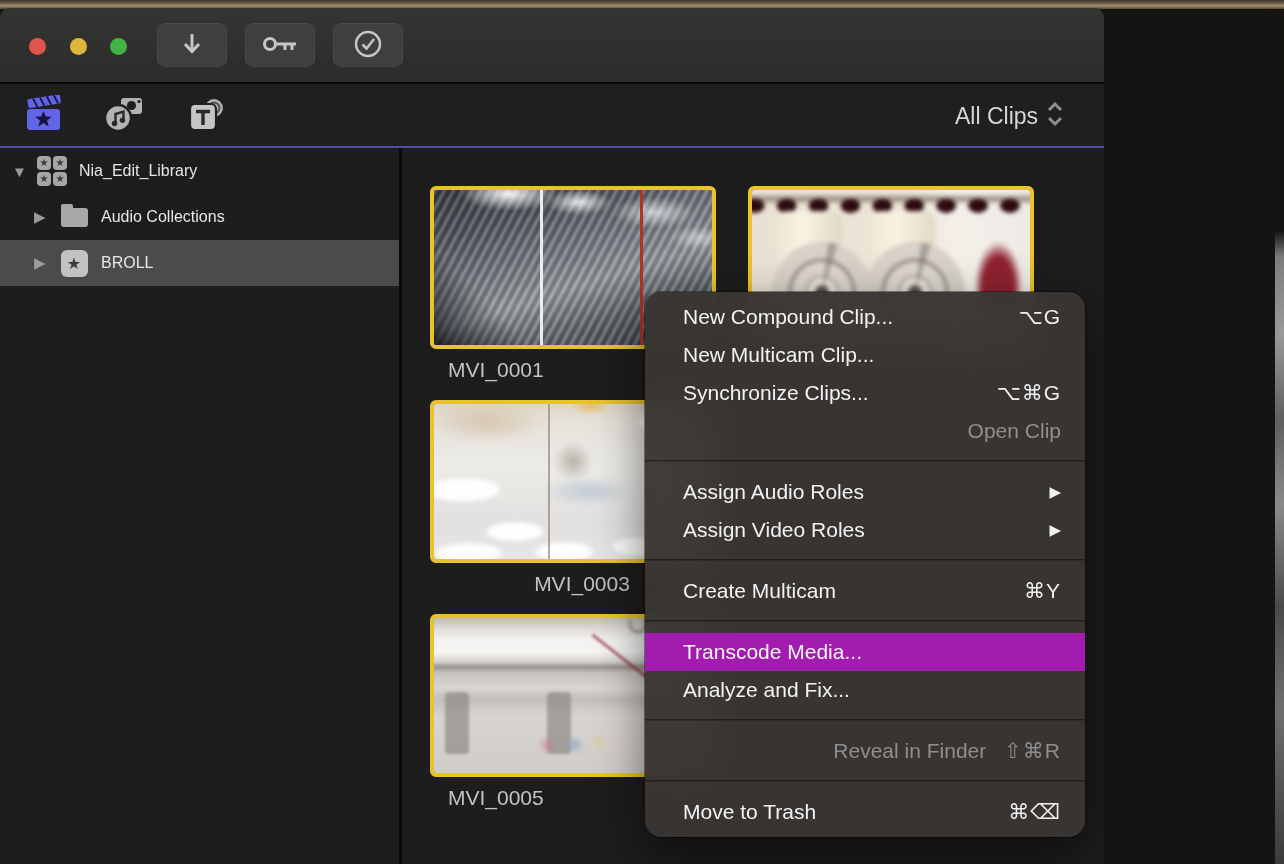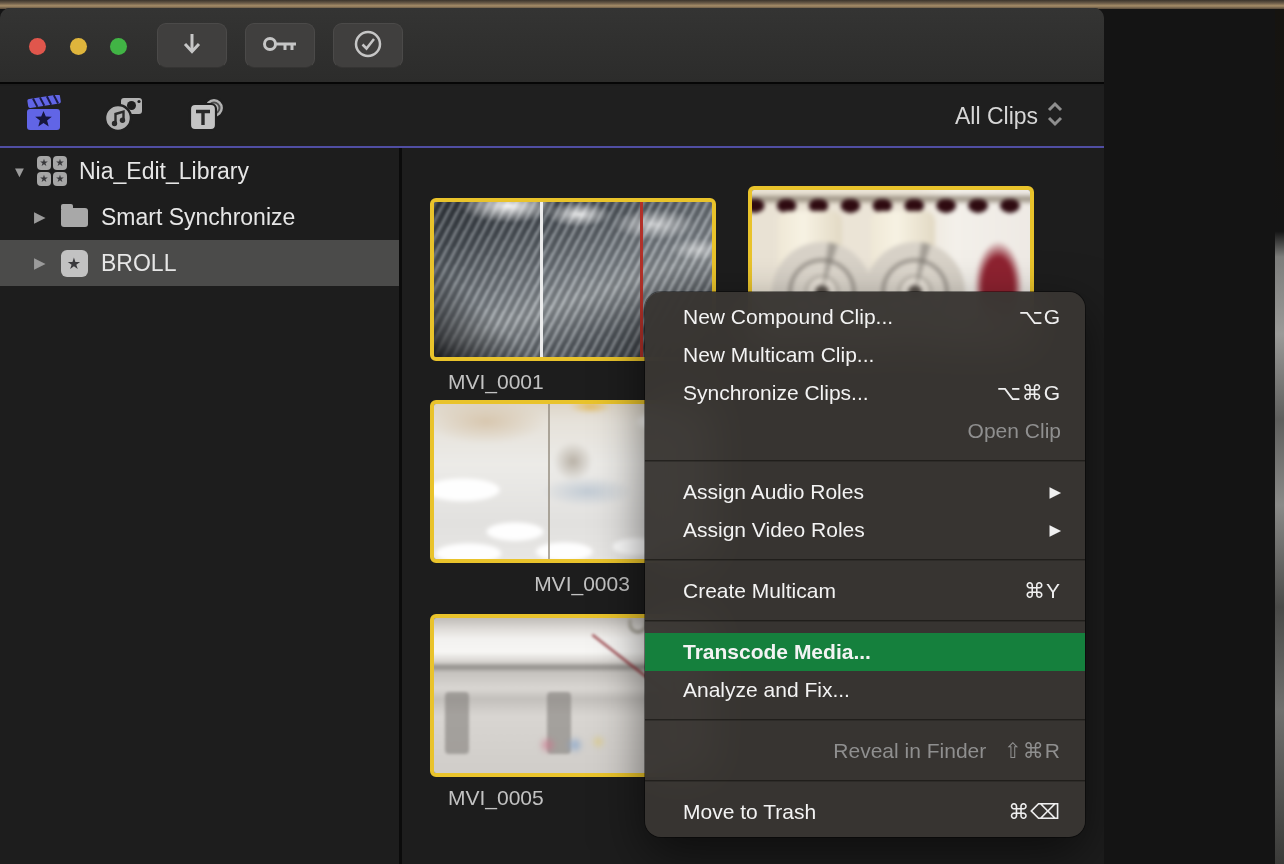--- a/index.html
+++ b/index.html
@@ -43,30 +43,30 @@
   .v-divider { position:absolute; left:399px; top:0; width:3px; bottom:0; background:#0b0b0b; }
   .browser { position:absolute; left:402px; top:0; right:0; bottom:0; background:#1d1d1d; }
   .right-line { position:absolute; left:842px; top:0; width:2px; bottom:0; background:#131313; }
 
   
   .s-row { height:46px; display:flex; align-items:center; padding-left:12px; }
   .s-row.nested { padding-left:34px; }
   .s-row.selected { background:#4b4b4a; }
   .disclosure { width:22px; color:#9b9b9b; font-size:15px; text-align:left; flex:0 0 22px; }
   .s-icon { width:36px; flex:0 0 36px; display:flex; align-items:center; justify-content:center; }
-  .s-label { color:#e6e6e6; font-size:23px; margin-left:9px; white-space:nowrap; }
+  .s-label { color:#e6e6e6; font-size:16px; margin-left:9px; white-space:nowrap; }
   .lib-icon { width:30px; height:30px; display:grid; grid-template-columns:1fr 1fr; grid-template-rows:1fr 1fr; gap:2px; }
   .lib-icon span { background:#a6a6a6; border-radius:4px; color:#37373a; font-size:10px; line-height:14px; text-align:center; }
   .folder-icon { position:relative; width:27px; height:19px; background:#a8a8a8; border-radius:2px 3px 3px 3px; }
   .folder-icon::before { content:""; position:absolute; top:-4px; left:0; width:12px; height:5px; background:#a8a8a8; border-radius:2px 2px 0 0; }
   .starsq-icon { width:27px; height:27px; background:#c2c2c2; border-radius:6px; color:#39393c; font-size:16px; line-height:27px; text-align:center; }
 
   
   .clip { position:absolute; width:286px; }
-  .clip.c1 { left:430px; top:50px; } .clip.c2 { left:748px; top:38px; }
+  .clip.c1 { left:430px; top:38px; } .clip.c2 { left:748px; top:38px; }
   .clip.c3 { left:430px; top:252px;text-align:center; } .clip.c4 { left:430px; top:466px; }
   .thumb { position:relative; width:286px; height:163px; border:4px solid #e9c32b; border-radius:6px; overflow:hidden; background:#666; }
   .art { position:absolute; inset:-6px; }
   .clip-name { margin:9px 0 0 18px; color:#c2c2c2; font-size:21px; }
 
   .art1 { filter:blur(1px);
     background:
       linear-gradient(45deg, rgba(8,8,10,.95) 0%, rgba(8,8,10,.55) 9%, rgba(8,8,10,0) 24%),
       radial-gradient(ellipse 70px 24px at 28% 6%, rgba(255,255,255,.95), transparent 70%),
       radial-gradient(ellipse 46px 18px at 52% 11%, rgba(255,255,255,.85), transparent 70%),
@@ -138,21 +138,21 @@
   .ctx-menu { position:absolute; left:645px; top:144px; width:440px; padding:6px 0;
     background:rgba(56,53,50,.965); border-radius:16px; z-index:10;
     box-shadow:0 0 0 1px rgba(0,0,0,.4), 0 18px 50px rgba(0,0,0,.55);
     -webkit-backdrop-filter:blur(22px); backdrop-filter:blur(22px); }
   .menu-item { height:38px; display:flex; align-items:center; padding:0 24px 0 38px;
     color:#f3f3f3; font-size:21px; }
   .menu-item .mi-label { flex:1; white-space:nowrap; }
   .menu-item .mi-shortcut { margin-left:18px; letter-spacing:1px; color:#efefef; }
   .menu-item .mi-arrow { margin-left:18px; font-size:15px; color:#f0f0f0; }
   .menu-item.disabled, .menu-item.disabled .mi-shortcut { color:#8f8f8f;text-align:right; }
-  .menu-item.highlighted { background:#15803d;font-weight:bold; }
+  .menu-item.highlighted { background:#a21caf; }
   .menu-sep { height:2px; margin:10px 0 11px 0; background:rgba(14,12,11,.55);
     border-bottom:1px solid rgba(255,255,255,.06); }
 </style>
 </head>
 <body>
 
 <div class="screen">
   <div class="desktop-top"></div>
   <div class="desktop-right"></div>
 
@@ -290,21 +290,21 @@
                 <span>★</span>
               </span>
           </span>
           <span class="s-label">Nia_Edit_Library</span>
         </div>
         <div class="s-row nested">
           <span class="disclosure">▶</span>
           <span class="s-icon">
               <span class="folder-icon"></span>
             </span>
-          <span class="s-label">Smart Synchronize</span>
+          <span class="s-label">Audio Collections</span>
         </div>
         <div class="s-row nested selected">
           <span class="disclosure">▶</span>
           <span class="s-icon">
               <span class="starsq-icon">★</span>
             </span>
           <span class="s-label">BROLL</span>
         </div>
       </div>
       <div class="v-divider"></div>

